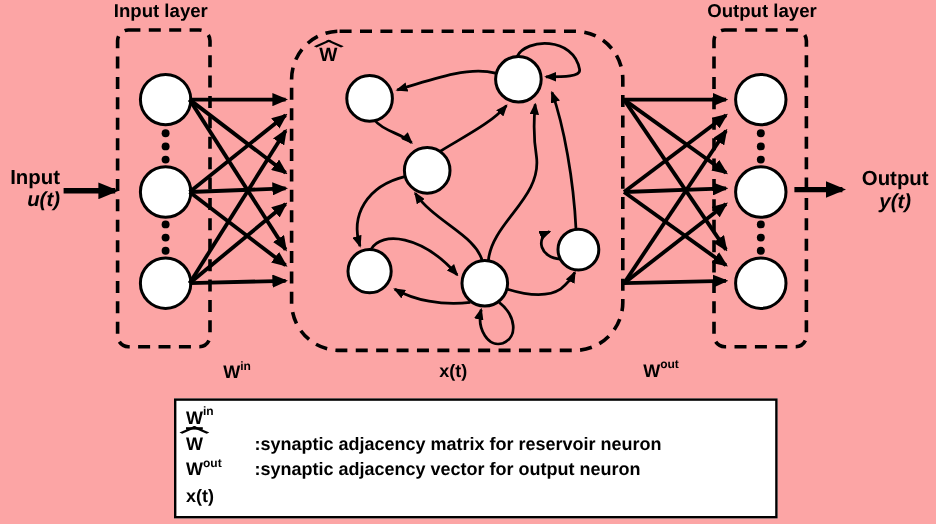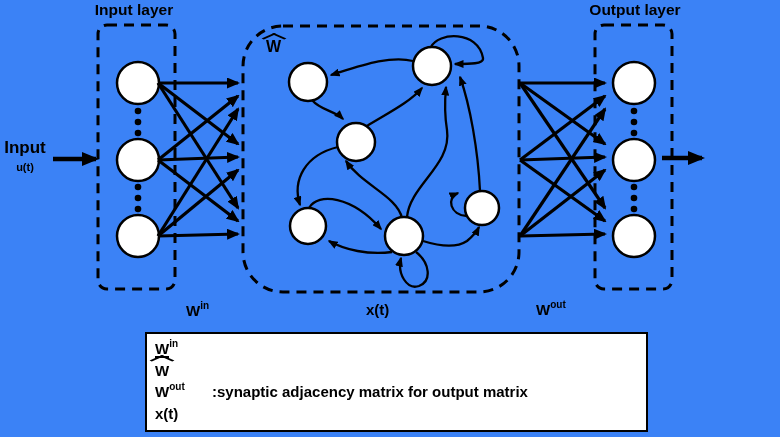--- a/index.html
+++ b/index.html
@@ -1,25 +1,25 @@
 <!DOCTYPE html>
 <html><head>
 <meta charset="utf-8">
 <style>
   html,body{margin:0;padding:0;background:#fff;}
   .stage{
-    position:relative;width:780px;height:437px;background:#3b82f6;
+    position:relative;width:780px;height:437px;background:#fca5a5;
     font-family:"Liberation Sans", sans-serif;color:#000;overflow:hidden;
   }
   svg{position:absolute;left:0;top:0;}
   .lbl{position:absolute;font-weight:bold;white-space:nowrap;}
   .layer-title{font-size:15.5px;text-align:center;}
   .sig{position:absolute;text-align:center;font-weight:bold;}
   .sig .name{font-size:17px;line-height:19px;}
-  .sig .sym{font-size:11px;line-height:20px;}
+  .sig .sym{font-size:17px;line-height:20px;font-style:italic;}
   .mat{font-size:15px;}
   .mat sup,.lsym sup{font-size:10px;position:relative;top:-1px;vertical-align:super;line-height:0;}
   .hatted{position:relative;display:inline-block;}
   .hat{position:absolute;left:50%;top:-5px;width:9px;height:9px;
        border-top:2.5px solid #000;border-right:2.5px solid #000;
        transform:translateX(-50%) scale(1.6,0.7) rotate(-45deg);}
   .w-underline{display:inline-block;border-bottom:2px solid #000;line-height:1;}
   .legend{
     position:absolute;left:145px;top:332px;width:491px;height:92px;
     border:2px solid #000;background:#fff;font-weight:bold;font-size:15px;
@@ -130,44 +130,49 @@
       <circle cx="356" cy="142" r="19"></circle>
       <circle cx="308" cy="226" r="18"></circle>
       <circle cx="404" cy="236" r="19"></circle>
       <circle cx="482" cy="208" r="17"></circle>
     </g>
   </svg>
 
   <div class="lbl layer-title" style="left:59px;top:1px;width:150px;">Input layer</div>
   <div class="lbl layer-title" style="left:560px;top:1px;width:150px;">Output layer</div>
 
-  <div class="sig" style="left:0px;top:138px;width:50px;">
+  <div class="sig" style="left:0px;top:138px;width:50px;text-align:right;">
     <div class="name">Input</div>
     <div class="sym">u(t)</div>
+  </div>
+  <div class="sig" style="left:712px;top:139px;width:68px;">
+    <div class="name">Output</div>
+    <div class="sym">y(t)</div>
   </div>
 
   <div class="lbl mat" style="left:186px;top:302px;"><span>W</span><sup>in</sup></div>
 
   <div class="lbl mat" style="left:266px;top:38px;font-size:16px;">
     <span class="hatted"><i class="hat"></i><span>W</span></span>
   </div>
 
   <div class="lbl mat" style="left:536px;top:301px;"><span>W</span><sup>out</sup></div>
 
   <div class="lbl mat" style="left:366px;top:301px;">x(t)</div>
 
   <div class="legend">
     <div class="lrow">
       <span class="lsym"><span class="w-underline">W</span><sup>in</sup></span>
     </div>
     <div class="lrow">
       <span class="lsym"><span class="hatted"><i class="hat"></i><span>W</span></span></span>
+      <span class="ldesc">:synaptic adjacency matrix for reservoir neuron</span>
     </div>
     <div class="lrow">
       <span class="lsym"><span>W</span><sup>out</sup></span>
-      <span class="ldesc">:synaptic adjacency matrix for output matrix</span>
+      <span class="ldesc">:synaptic adjacency vector for output neuron</span>
     </div>
     <div class="lrow">
       <span class="lsym">x(t)</span>
     </div>
   </div>
 
 </div>
 
 </body></html>

